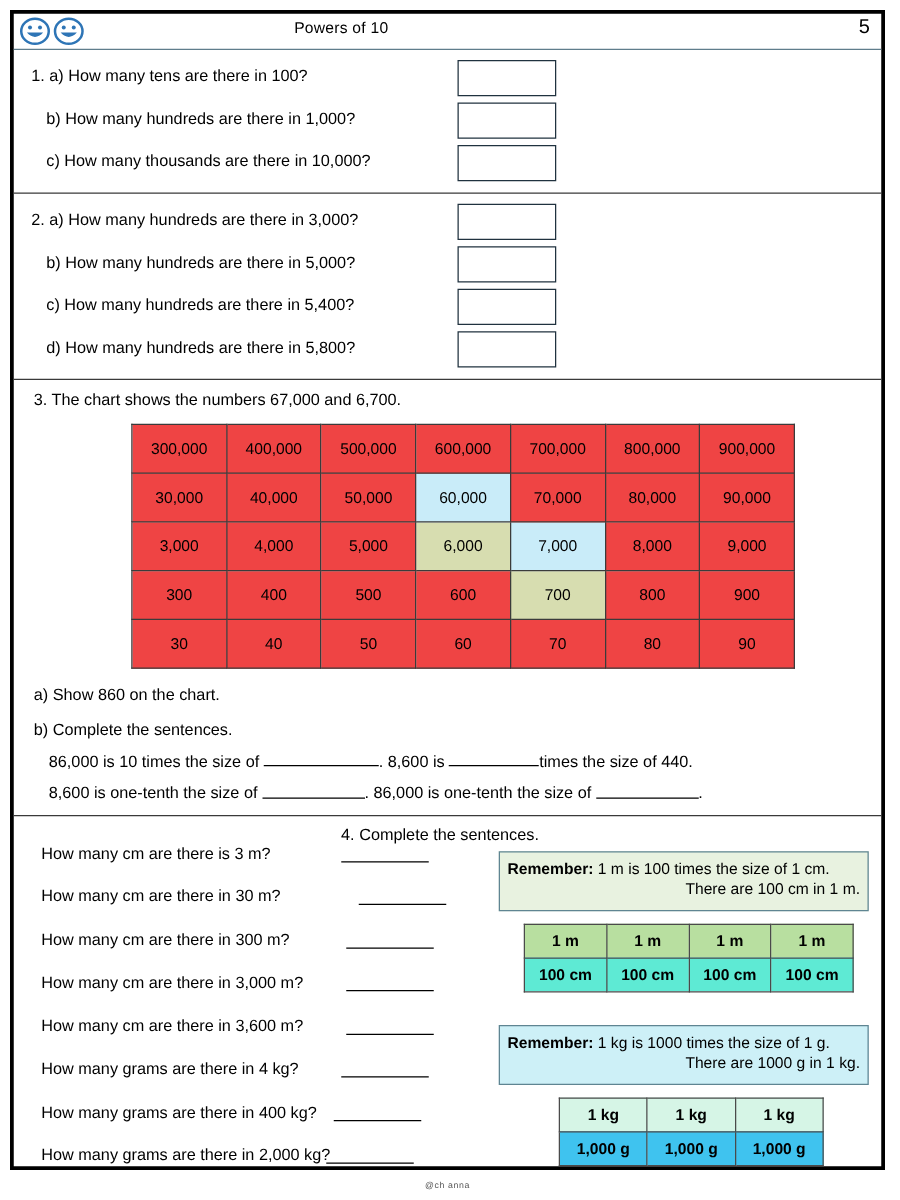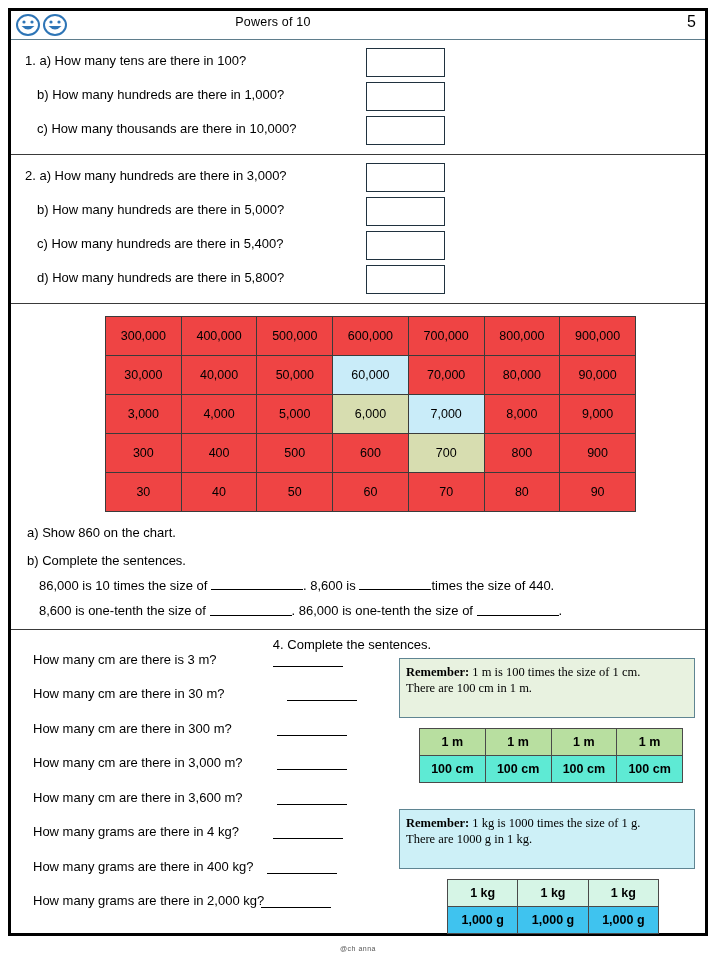--- a/index.html
+++ b/index.html
@@ -181,29 +181,28 @@
 
   .q4-right {
     position: absolute;
     left: 388px;
     top: 28px;
     width: 296px;
   }
   .remember {
     box-sizing: border-box;
     border: 1.2px solid #5f8592;
-    padding: 5px 6px 20px 6px;
+    padding: 5px 6px 8px 6px;
     font-size: 12.5px;
     line-height: 1.32;
-    font-family: Liberation Serif, serif;
   }
   .remember.green { background: #e8f2e0; }
   .remember.cyan  { background: #cdf0f7; }
   .remember .lbl { font-weight: bold; }
-  .remember .l2 { display: block; text-align: left; }
+  .remember .l2 { display: block; text-align: right; }
 
   table.unit-table {
     border-collapse: collapse;
     table-layout: fixed;
   }
   table.unit-table td {
     border: 1.2px solid #4a4a4a;
     text-align: center;
     font-size: 12.5px;
     font-weight: bold;
@@ -282,20 +281,21 @@
       <div class="qtext indent">c) How many hundreds are there in 5,400?</div>
       <div class="answer-box"></div>
     </div>
     <div class="qrow">
       <div class="qtext indent">d) How many hundreds are there in 5,800?</div>
       <div class="answer-box"></div>
     </div>
   </div>
 
   <div class="section sec-div">
+    <div class="q3-title">3. The chart shows the numbers 67,000 and 6,700.</div>
 
     <div class="chart-wrap">
       <table class="place-chart">
         <tbody id="chart-body">
             <tr>
               <td>300,000</td>
               <td>400,000</td>
               <td>500,000</td>
               <td>600,000</td>
               <td>700,000</td>

